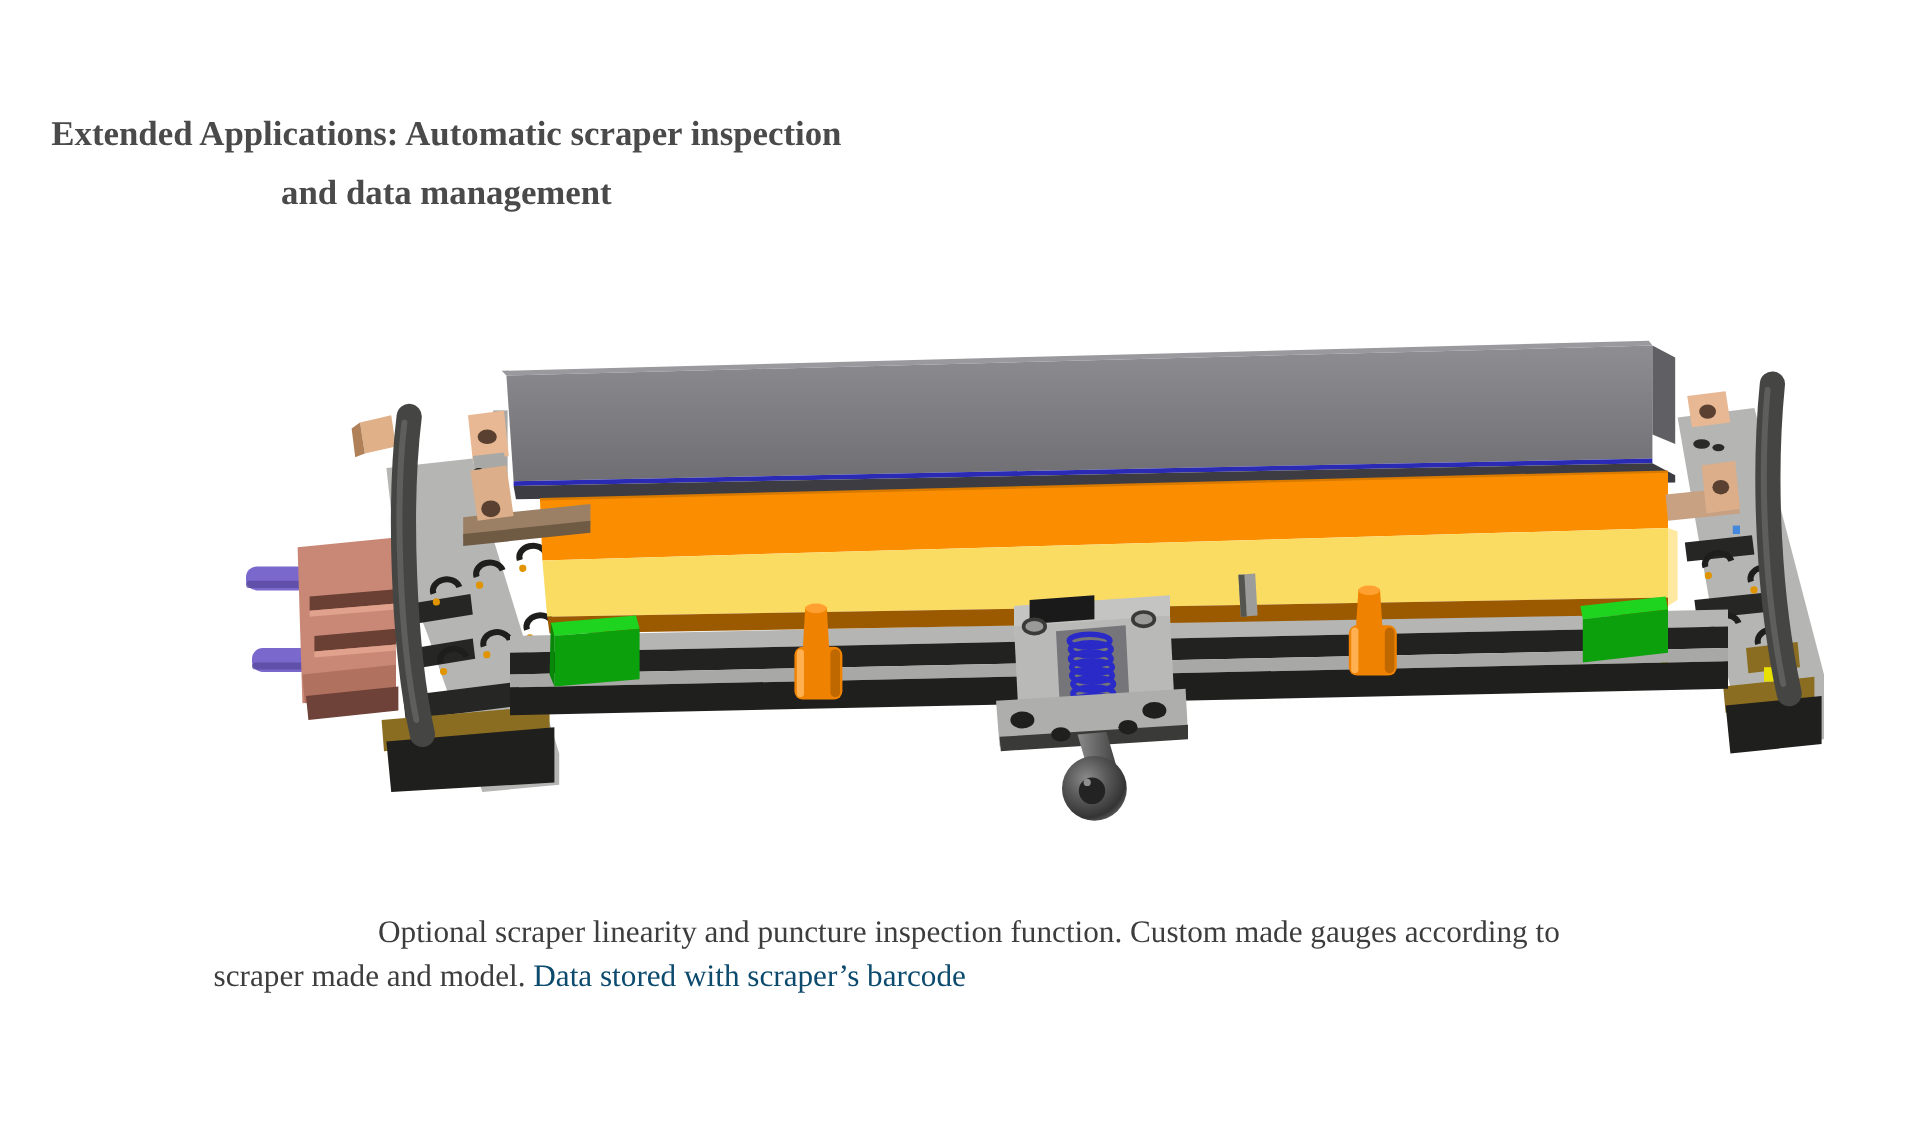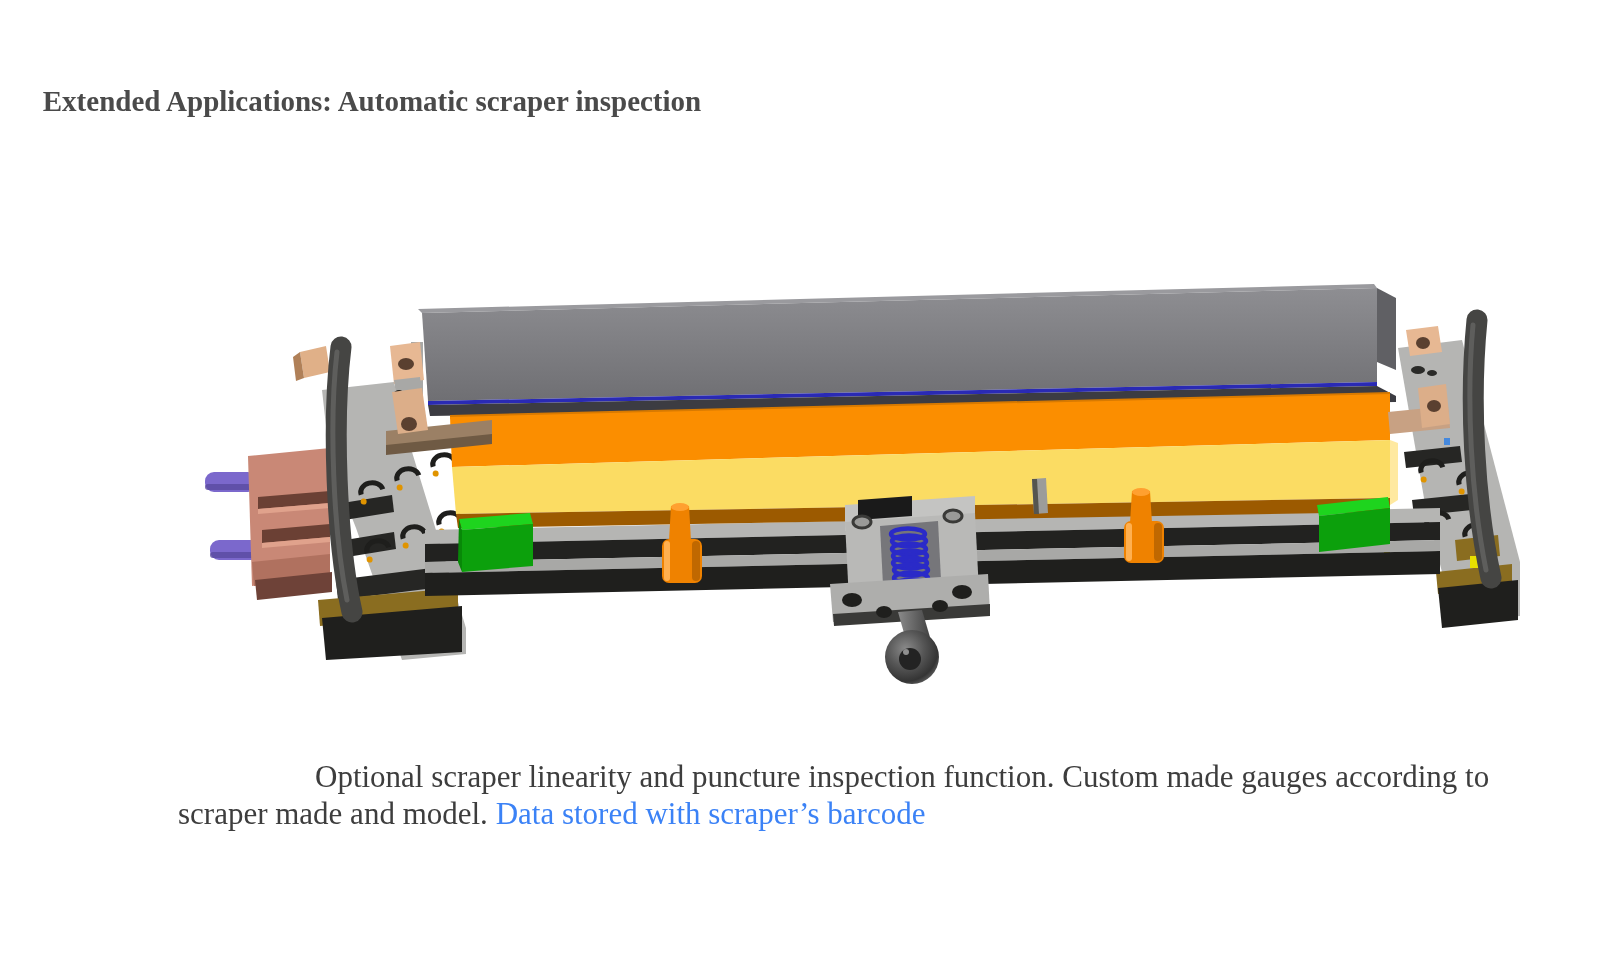--- a/index.html
+++ b/index.html
@@ -1,33 +1,34 @@
 <!DOCTYPE html>
 <html><head>
 <meta charset="utf-8">
 <style>
   html,body{margin:0;padding:0;background:#fff;}
   .canvas{position:relative;width:1599px;height:957px;background:#ffffff;overflow:hidden;
           font-family:"Liberation Serif", serif;}
   .title-block{position:absolute;left:27px;top:82px;width:690px;text-align:center;
                font-weight:bold;font-size:29px;line-height:38px;color:#4a4a4a;}
-  .title-block span{display:block;white-space:nowrap;}
-  .caption{position:absolute;left:178px;top:758px;width:1310px;font-size:31px;
+  .title-block span{display:block;white-space:nowrap;margin-top:11px;}
+  .caption{position:absolute;left:178px;top:758px;width:1310px;font-size:26px;
            line-height:37px;color:#3d3d3d;}
   .caption .cap-line1{padding-left:137px;white-space:nowrap;}
-  .caption .light{color:#3b82f6;}
+  .caption .light{color:#0c4a6e;}
   svg{position:absolute;left:0;top:0;}
 </style>
 </head>
 <body>
 
 <div class="canvas">
 
   <div class="title-block">
     <span>Extended Applications: Automatic scraper inspection</span>
+    <span>and data management</span>
   </div>
 
   <svg width="1599" height="957" viewBox="0 0 1599 957">
     <defs>
       <linearGradient id="holderGrad" x1="0" y1="0" x2="0" y2="1">
         <stop offset="0" stop-color="#8e8e92"></stop>
           <stop offset="1" stop-color="#6f6f73"></stop>
       </linearGradient>
       <linearGradient id="shaftGrad" x1="0" y1="0" x2="1" y2="0">
         <stop offset="0" stop-color="#8a8a8a"></stop>

